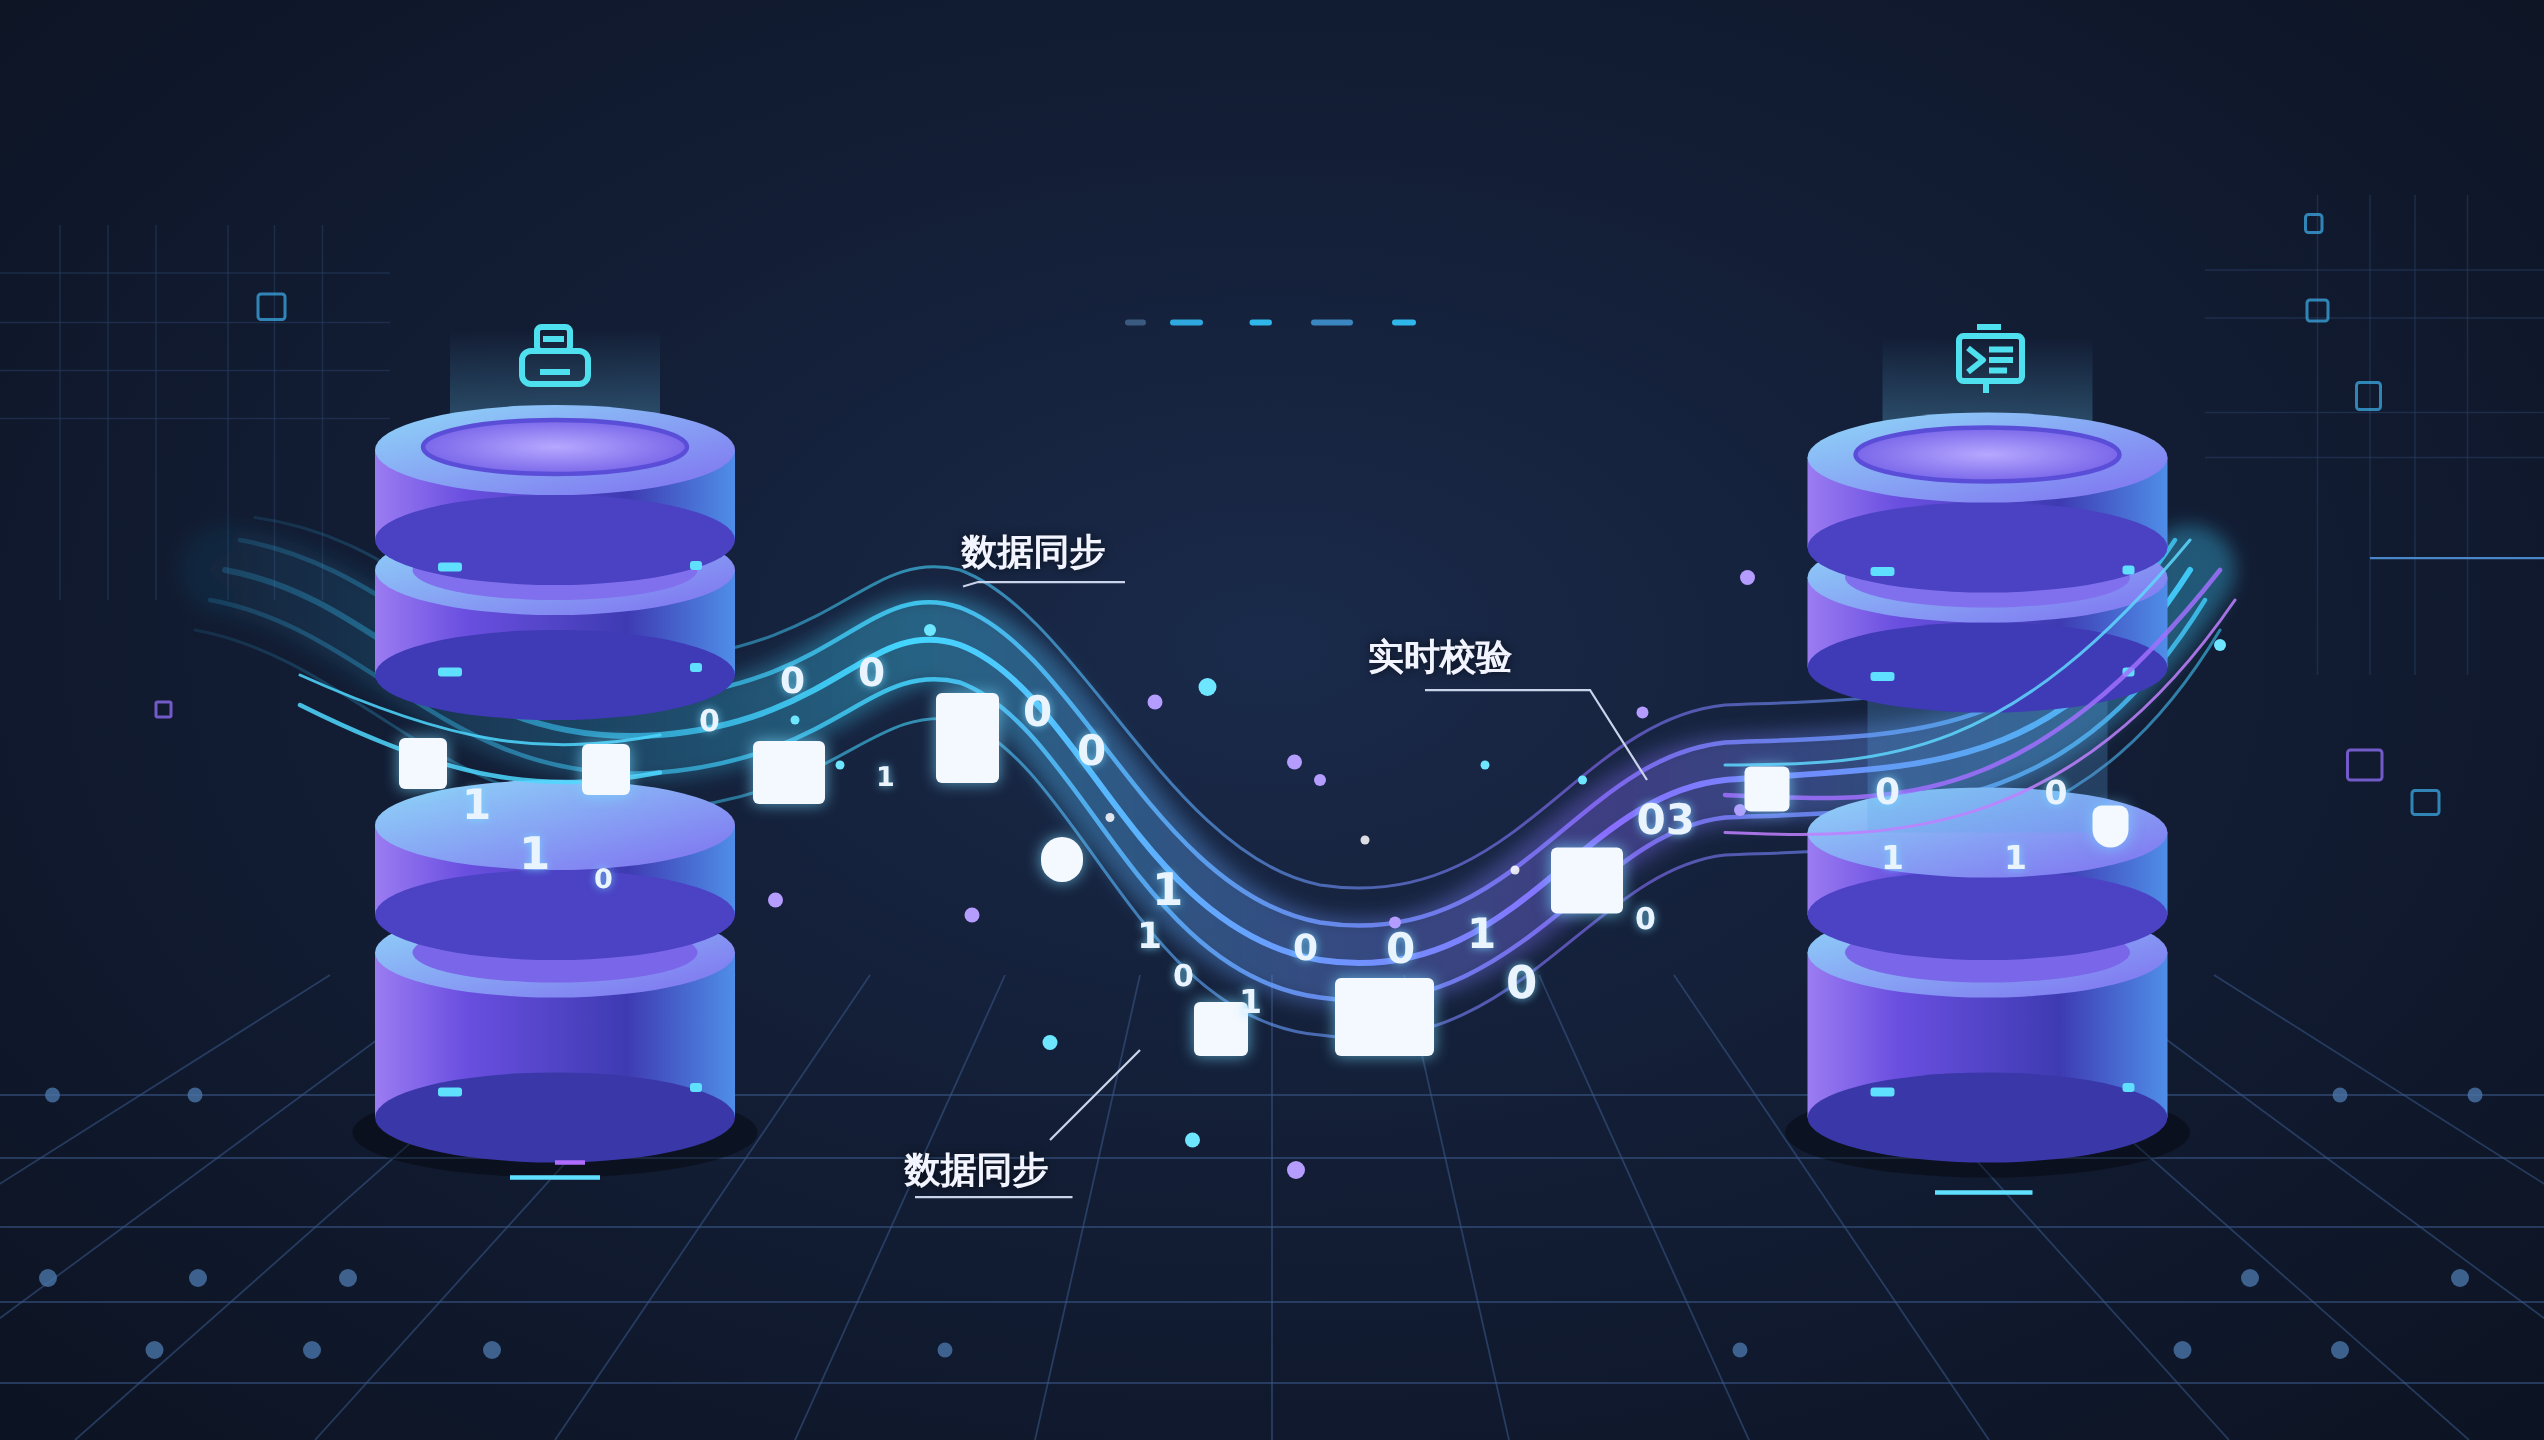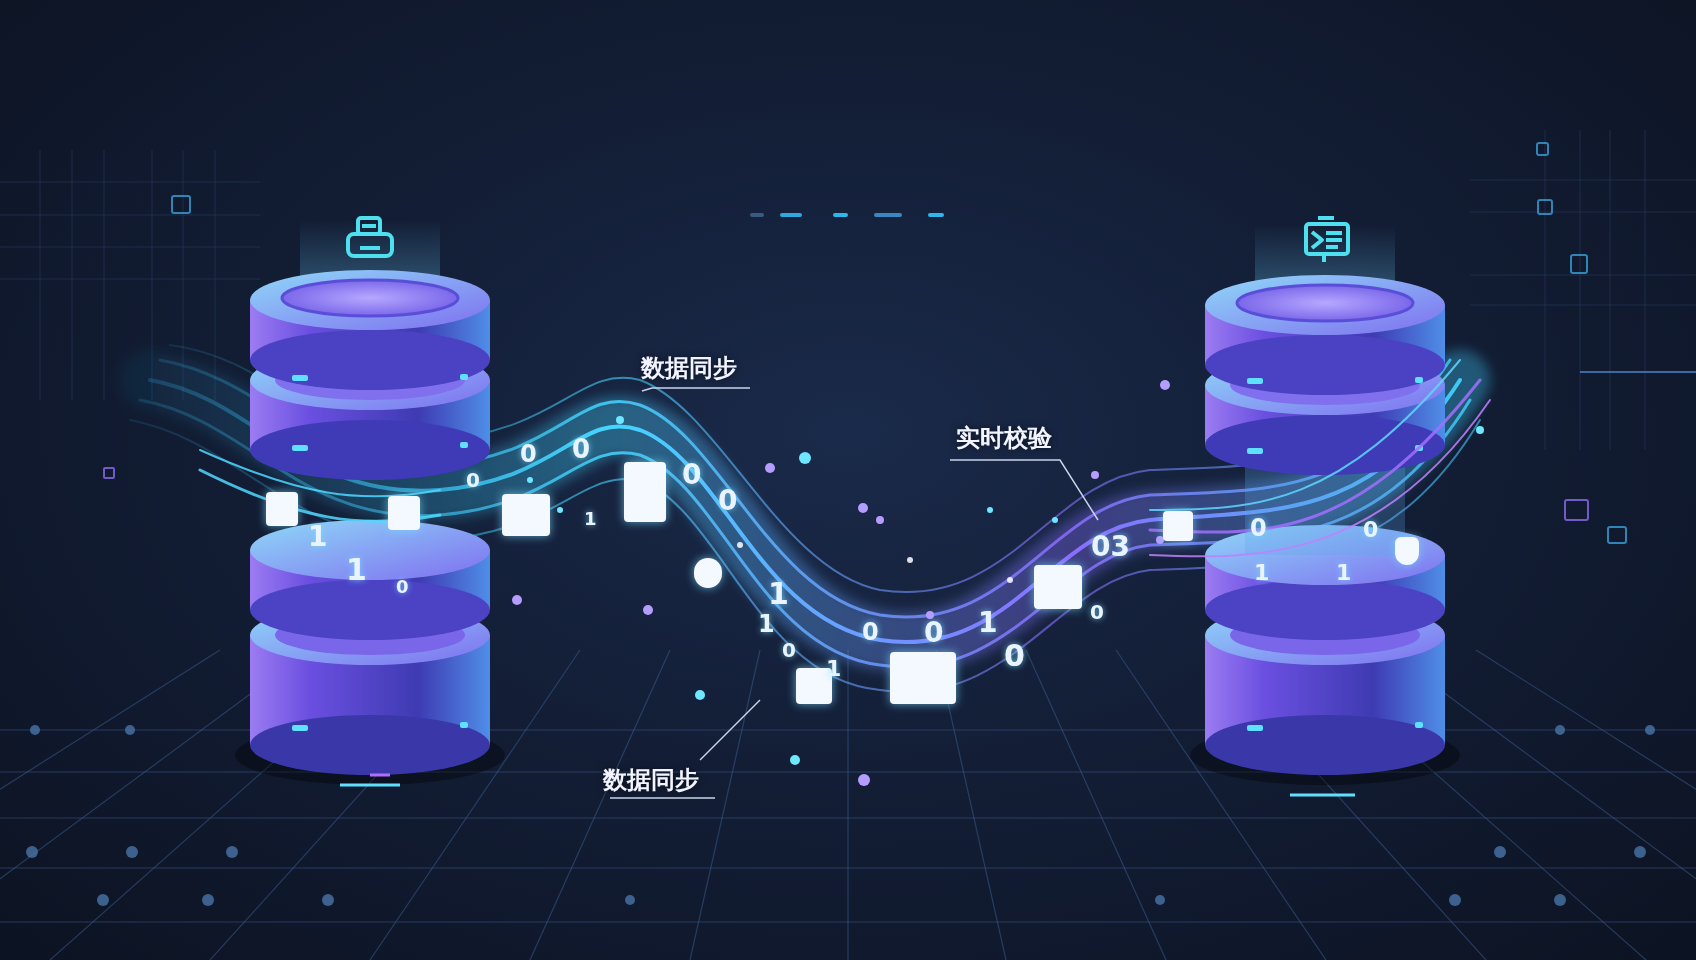--- a/index.html
+++ b/index.html
@@ -314,15 +314,15 @@
   <span class="bit" style="left:1091px;top:530px;font-size:28px;">03</span>
   <span class="bit" style="left:1004px;top:638px;font-size:30px;">0</span>
   <span class="bit" style="left:1090px;top:600px;font-size:20px;">0</span>
   <span class="bit" style="left:1254px;top:560px;font-size:22px;">1</span>
   <span class="bit" style="left:1336px;top:560px;font-size:22px;">1</span>
   <span class="bit" style="left:1250px;top:514px;font-size:24px;">0</span>
   <span class="bit" style="left:1363px;top:517px;font-size:22px;">0</span>
 
 
   <div class="label" style="left:641px;top:352px;">数据同步</div>
-  <div class="label" style="left:956px;top:422px;">实时校验</div>
+  <div class="label" style="left:912px;top:422px;">实时校验</div>
   <div class="label" style="left:603px;top:764px;">数据同步</div>
 </div>
 
 </body></html>

